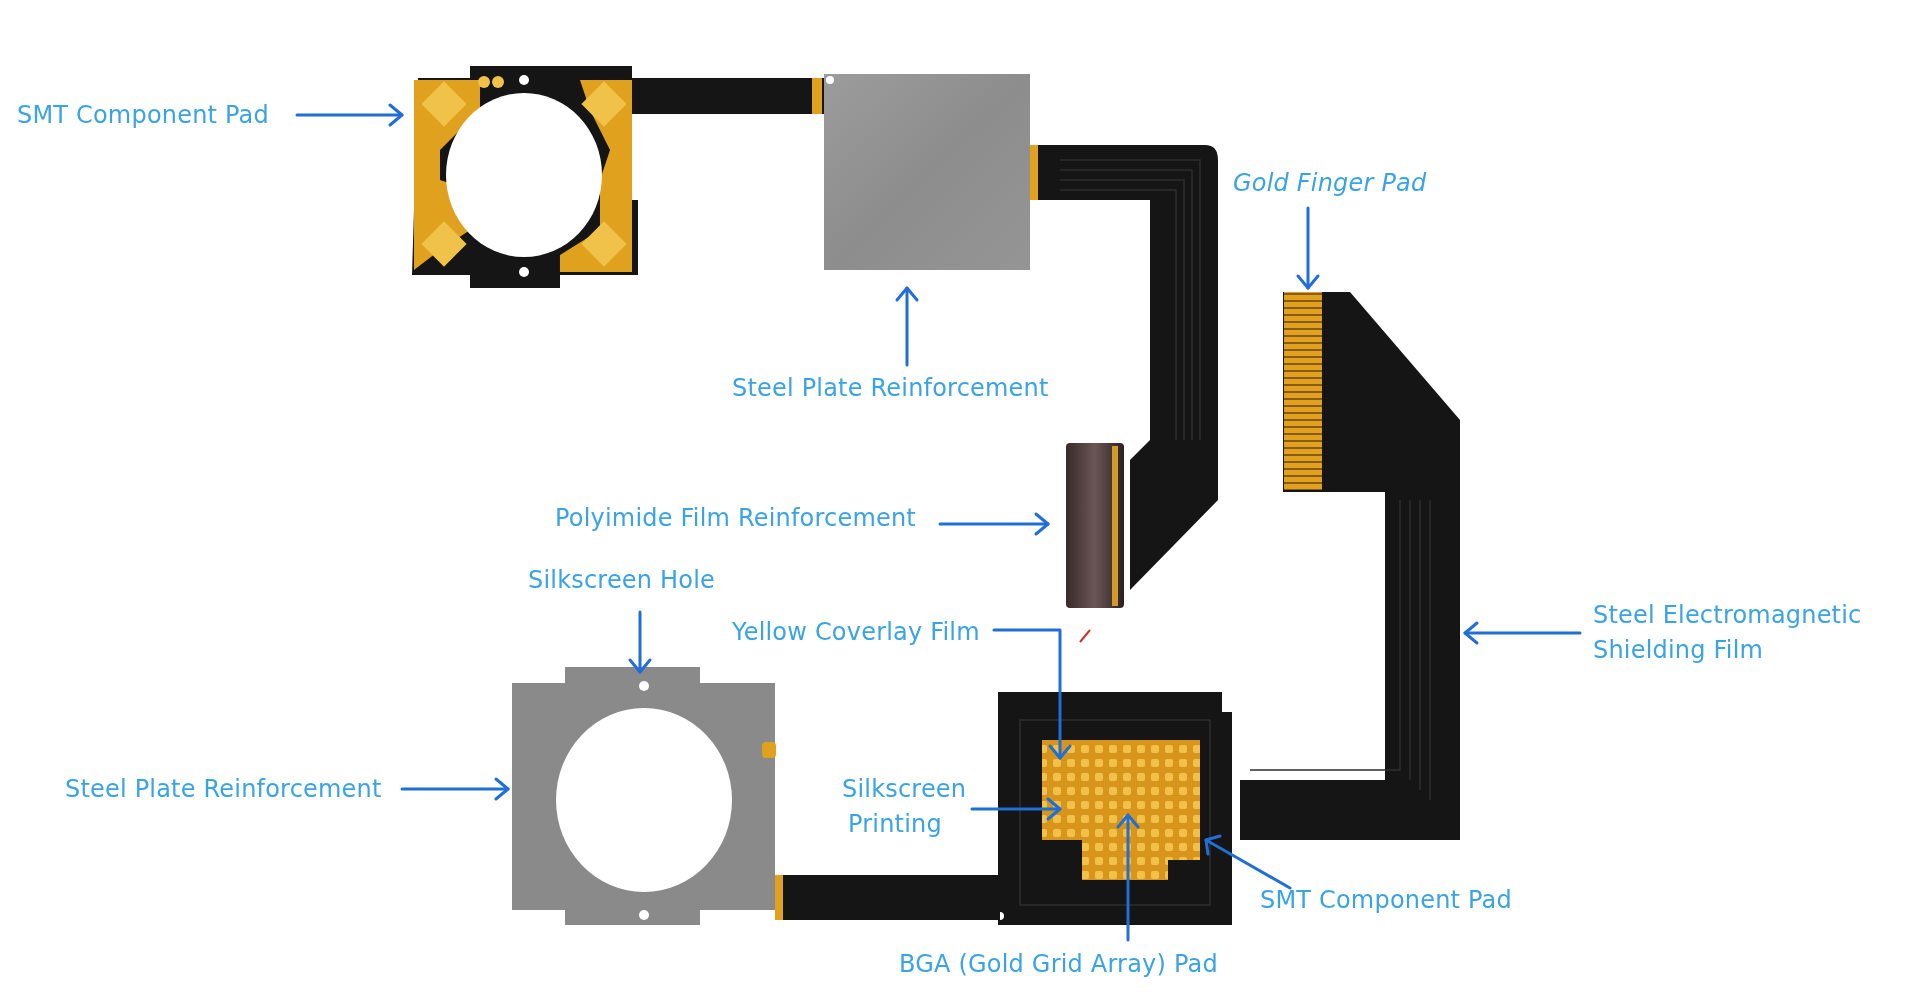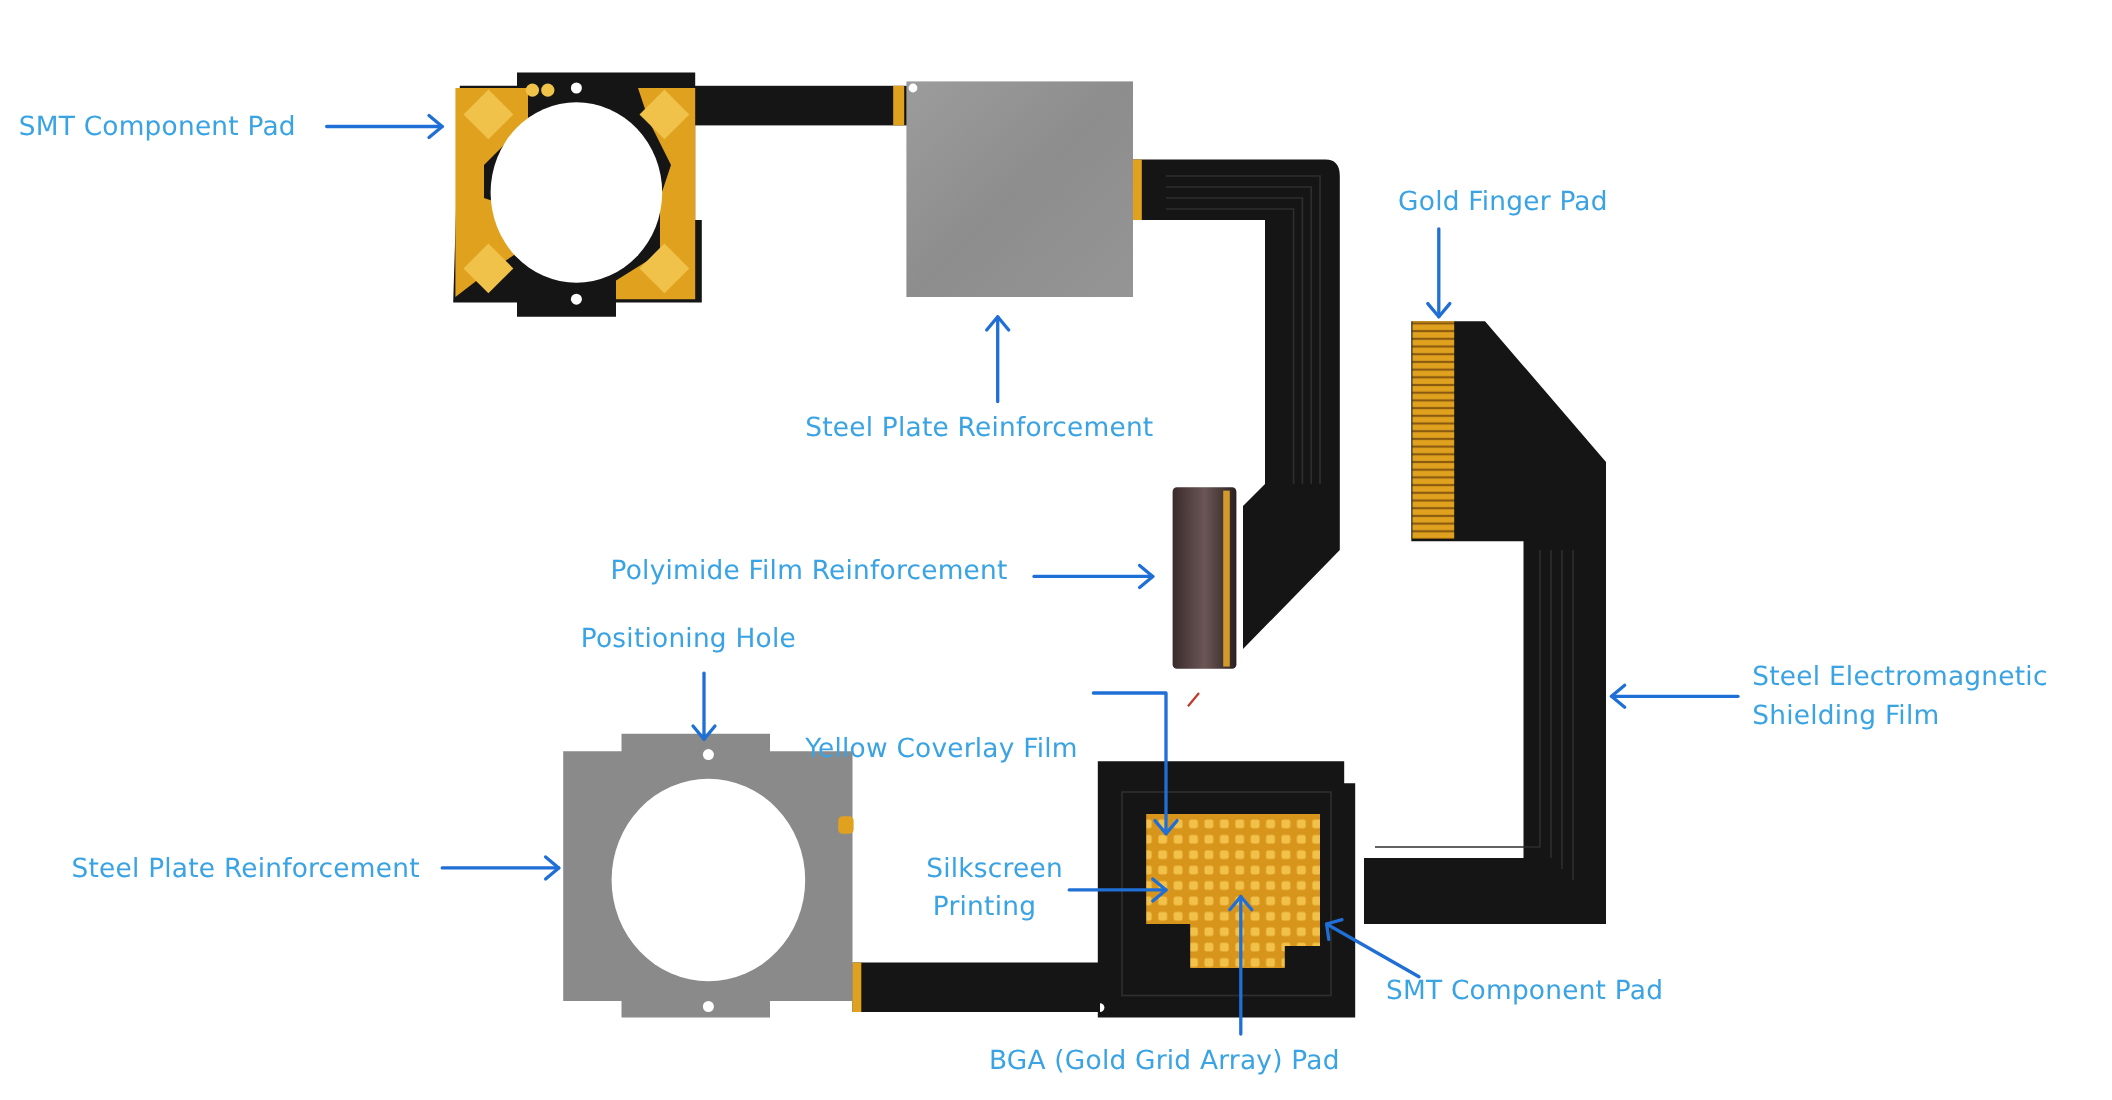--- a/index.html
+++ b/index.html
@@ -140,23 +140,23 @@
 
     <path d="M1290 888 L1206 840"></path>
     <path d="M1208 854 L1206 840 L1220 836"></path>
   </g>
 
   <path d="M1090 630 L1080 642" stroke="#c0392b" stroke-width="2"></path>
 </svg>
 
 <div class="label" style="left:17px;top:97px;">SMT Component Pad</div>
 <div class="label" style="left:732px;top:370px;">Steel Plate Reinforcement</div>
-<div class="label" style="left:1271px;top:165px;">Gold Finger Pad</div>
+<div class="label" style="left:1233px;top:165px;font-style:italic;">Gold Finger Pad</div>
 <div class="label" style="left:555px;top:500px;">Polyimide Film Reinforcement</div>
-<div class="label" style="left:528px;top:562px;">Positioning Hole</div>
-<div class="label" style="left:732px;top:614px;margin-top:48px;">Yellow Coverlay Film</div>
+<div class="label" style="left:528px;top:562px;">Silkscreen Hole</div>
+<div class="label" style="left:732px;top:614px;">Yellow Coverlay Film</div>
 <div class="label" style="left:1593px;top:597px;">Steel Electromagnetic</div>
 <div class="label" style="left:1593px;top:632px;text-align:right;">Shielding Film</div>
 <div class="label" style="left:65px;top:771px;">Steel Plate Reinforcement</div>
 <div class="label" style="left:842px;top:771px;text-align:right;">Silkscreen</div>
 <div class="label" style="left:848px;top:806px;">Printing</div>
 <div class="label" style="left:1260px;top:882px;">SMT Component Pad</div>
 <div class="label" style="left:899px;top:946px;">BGA (Gold Grid Array) Pad</div>
 
 </body></html>

